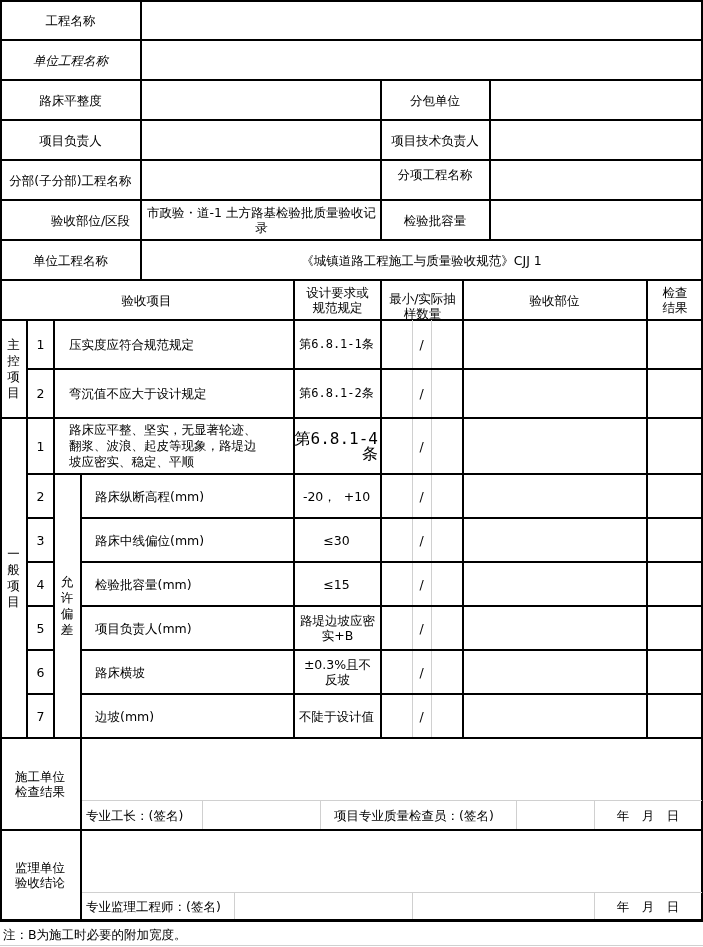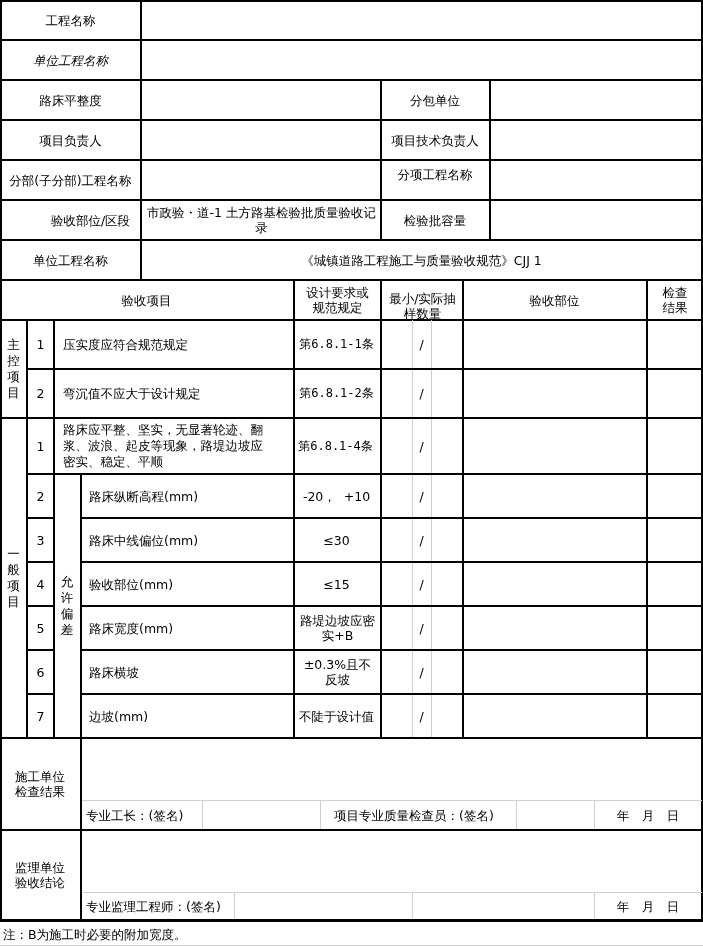--- a/index.html
+++ b/index.html
@@ -1,20 +1,20 @@
 <!DOCTYPE html>
 <html><head>
 <meta charset="utf-8">
 <style>
   html, body { margin:0; padding:0; background:#fff; }
   body { width:703px; height:947px; position:relative; overflow:hidden;
          font-family:"DejaVu Sans","Liberation Sans",sans-serif; font-size:12.5px; color:#000; }
   .c { position:absolute; box-sizing:border-box; display:flex; align-items:center; justify-content:center;
        text-align:center; line-height:15px; }
-  .l { justify-content:flex-start; text-align:left; padding-left:9px; }
+  .l { justify-content:flex-start; text-align:left; padding-left:15px; }
   .hl { position:absolute; background:#000; height:2px; }
   .vl { position:absolute; background:#000; width:2px; }
   .ghl { position:absolute; background:#d0d0d0; height:1px; }
   .gvl { position:absolute; background:#d0d0d0; width:1px; }
   .vert { flex-direction:column; }
   .vert span { display:block; line-height:16px; }
   .mono { font-family:"DejaVu Sans Mono","Liberation Mono",monospace; }
 </style>
 </head>
 <body>
@@ -74,48 +74,48 @@
 
 <div class="c vert" style="left:0;top:418px;width:27px;height:320px;">
   <span style="width:14px;word-break:break-all;">一般项目</span>
 </div>
 <div class="c vert" style="left:54px;top:474px;width:26px;height:264px;">
   <span style="width:14px;word-break:break-all;">允许偏差</span>
 </div>
 
 <div class="c" style="left:27px;top:418px;width:27px;height:56px;">1</div>
 <div class="c l" style="left:54px;top:418px;width:212px;height:56px;line-height:16px;padding-right:2px;">路床应平整、坚实，无显著轮迹、翻浆、波浪、起皮等现象，路堤边坡应密实、稳定、平顺</div>
-<div class="c mono" style="left:293px;top:418px;width:85px;height:56px;font-size:12px;text-align:right;">第6.8.1-4条</div>
+<div class="c mono" style="left:293px;top:418px;width:85px;height:56px;font-size:16px;text-align:right;">第6.8.1-4条</div>
 <div class="c" style="left:412px;top:418px;width:19px;height:56px;">/</div>
 <div class="c" style="left:463px;top:418px;width:183px;height:56px;"></div>
 <div class="c" style="left:646px;top:418px;width:56px;height:56px;"></div>
 
 <div class="c" style="left:27px;top:474px;width:27px;height:44px;">2</div>
 <div class="c l" style="left:80px;top:474px;width:213px;height:44px;">路床纵断高程(mm)</div>
 <div class="c" style="left:293px;top:474px;width:87px;height:44px;white-space:pre;">-20，  +10</div>
 <div class="c" style="left:412px;top:474px;width:19px;height:44px;">/</div>
 <div class="c" style="left:463px;top:474px;width:183px;height:44px;"></div>
 <div class="c" style="left:646px;top:474px;width:56px;height:44px;"></div>
 
 <div class="c" style="left:27px;top:518px;width:27px;height:44px;">3</div>
 <div class="c l" style="left:80px;top:518px;width:213px;height:44px;">路床中线偏位(mm)</div>
 <div class="c" style="left:293px;top:518px;width:87px;height:44px;">≤30</div>
 <div class="c" style="left:412px;top:518px;width:19px;height:44px;">/</div>
 <div class="c" style="left:463px;top:518px;width:183px;height:44px;"></div>
 <div class="c" style="left:646px;top:518px;width:56px;height:44px;"></div>
 
 <div class="c" style="left:27px;top:562px;width:27px;height:44px;">4</div>
-<div class="c l" style="left:80px;top:562px;width:213px;height:44px;">验收部位(mm)</div>
+<div class="c l" style="left:80px;top:562px;width:213px;height:44px;">检验批容量(mm)</div>
 <div class="c" style="left:293px;top:562px;width:87px;height:44px;">≤15</div>
 <div class="c" style="left:412px;top:562px;width:19px;height:44px;">/</div>
 <div class="c" style="left:463px;top:562px;width:183px;height:44px;"></div>
 <div class="c" style="left:646px;top:562px;width:56px;height:44px;"></div>
 
 <div class="c" style="left:27px;top:606px;width:27px;height:44px;">5</div>
-<div class="c l" style="left:80px;top:606px;width:213px;height:44px;">路床宽度(mm)</div>
+<div class="c l" style="left:80px;top:606px;width:213px;height:44px;">项目负责人(mm)</div>
 <div class="c" style="left:295px;top:606px;width:85px;height:44px;padding:0 2px;">路堤边坡应密实+B</div>
 <div class="c" style="left:412px;top:606px;width:19px;height:44px;">/</div>
 <div class="c" style="left:463px;top:606px;width:183px;height:44px;"></div>
 <div class="c" style="left:646px;top:606px;width:56px;height:44px;"></div>
 
 <div class="c" style="left:27px;top:650px;width:27px;height:44px;">6</div>
 <div class="c l" style="left:80px;top:650px;width:213px;height:44px;">路床横坡</div>
 <div class="c" style="left:295px;top:650px;width:85px;height:44px;padding:0 8px;">±0.3%且不反坡</div>
 <div class="c" style="left:412px;top:650px;width:19px;height:44px;">/</div>
 <div class="c" style="left:463px;top:650px;width:183px;height:44px;"></div>

